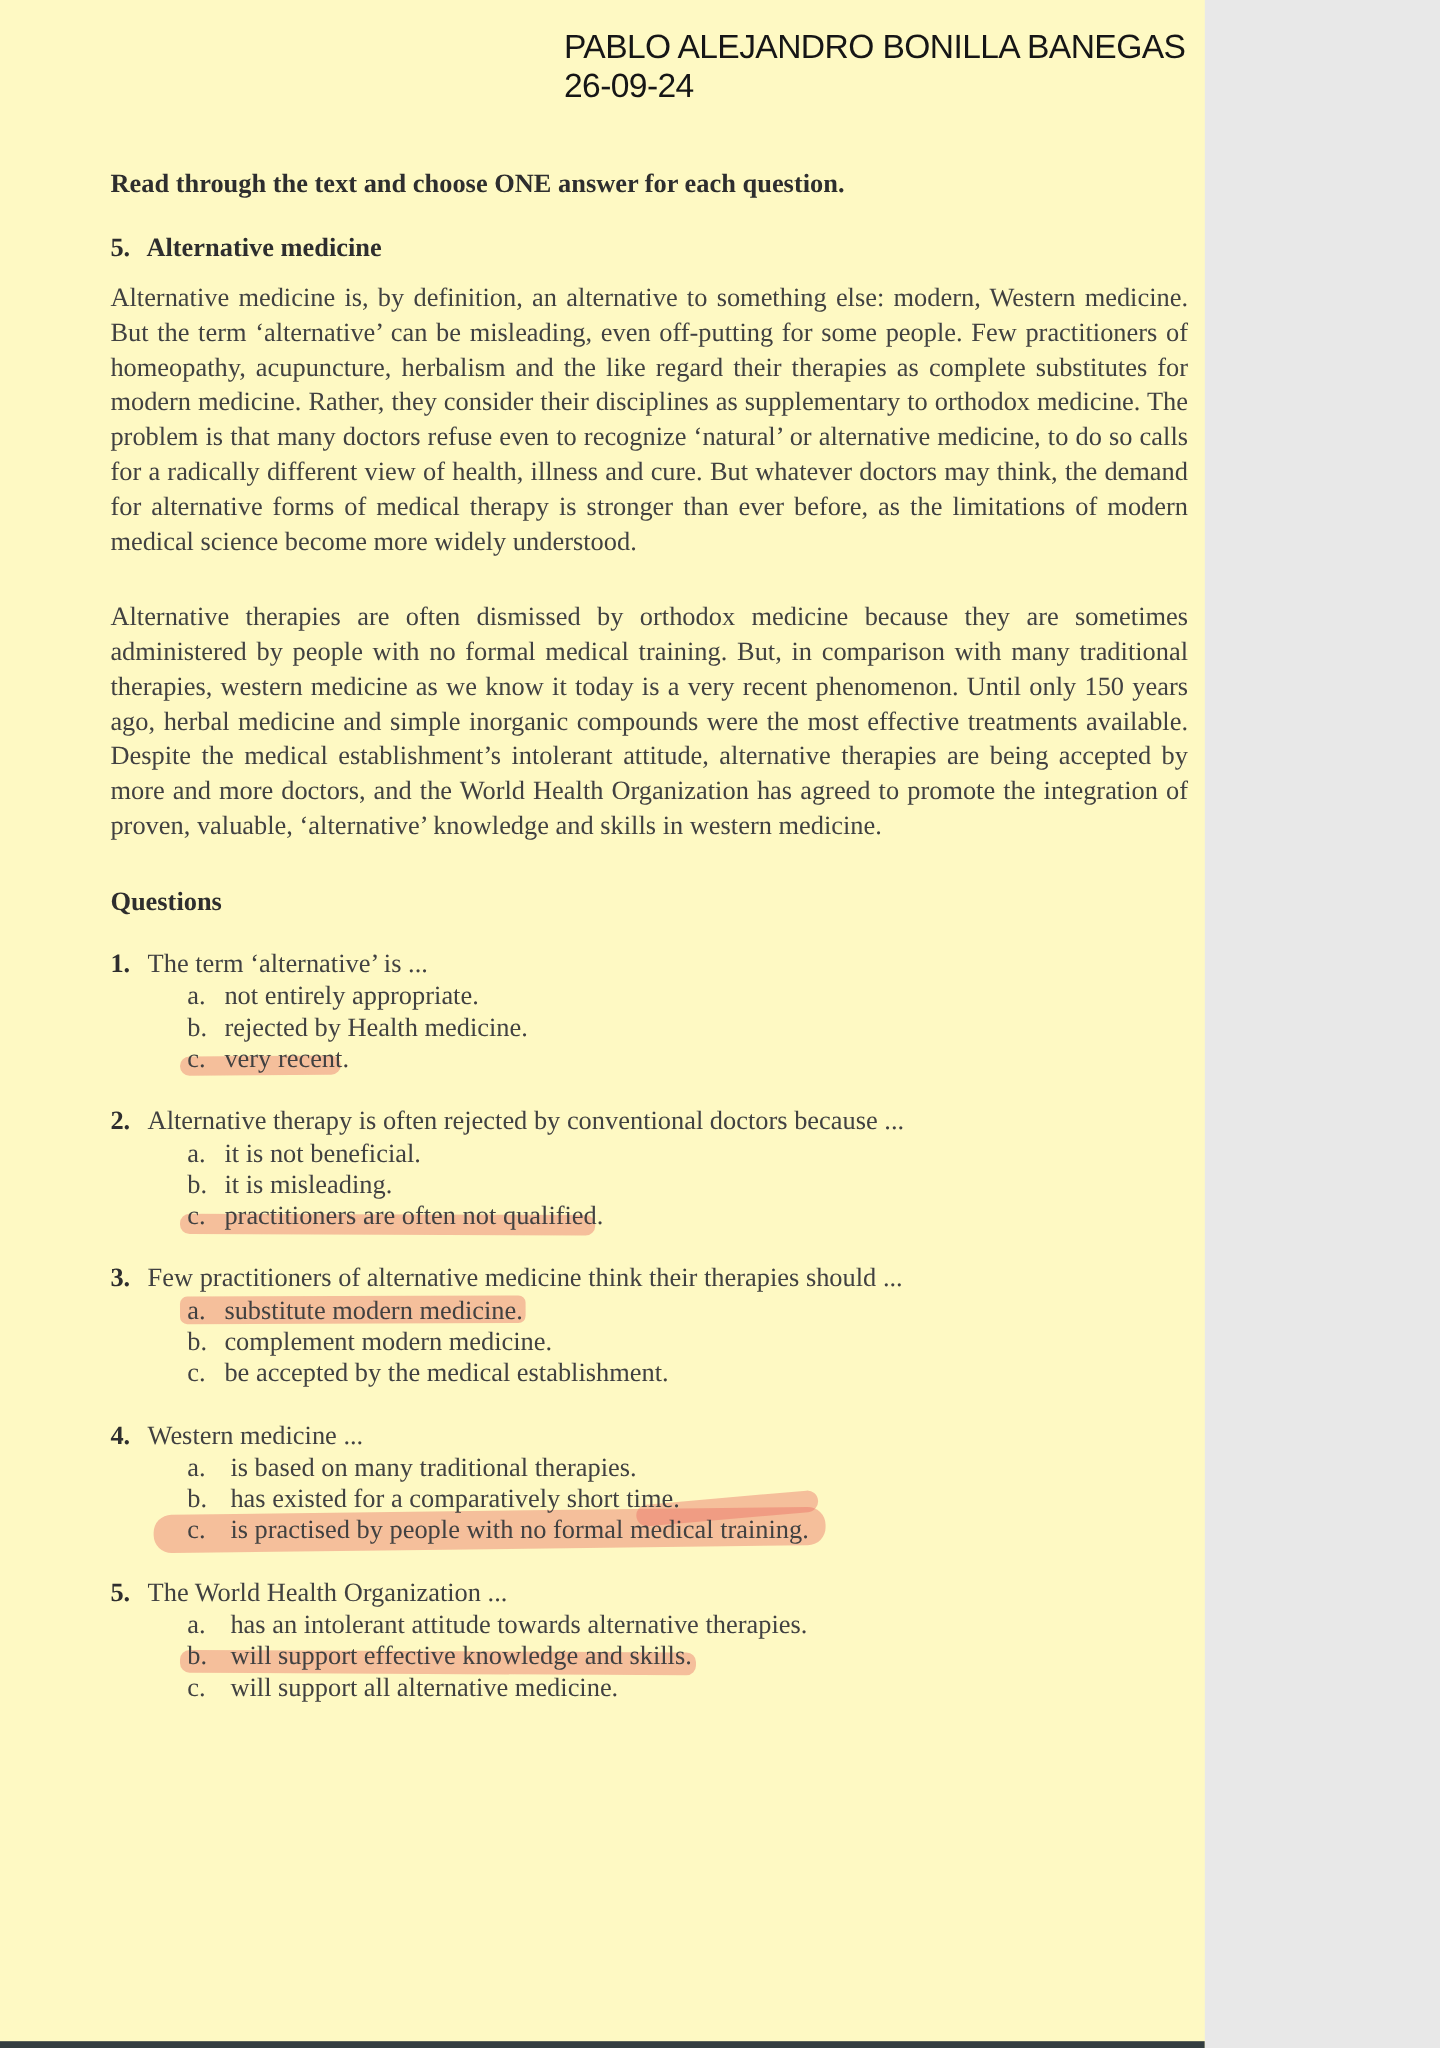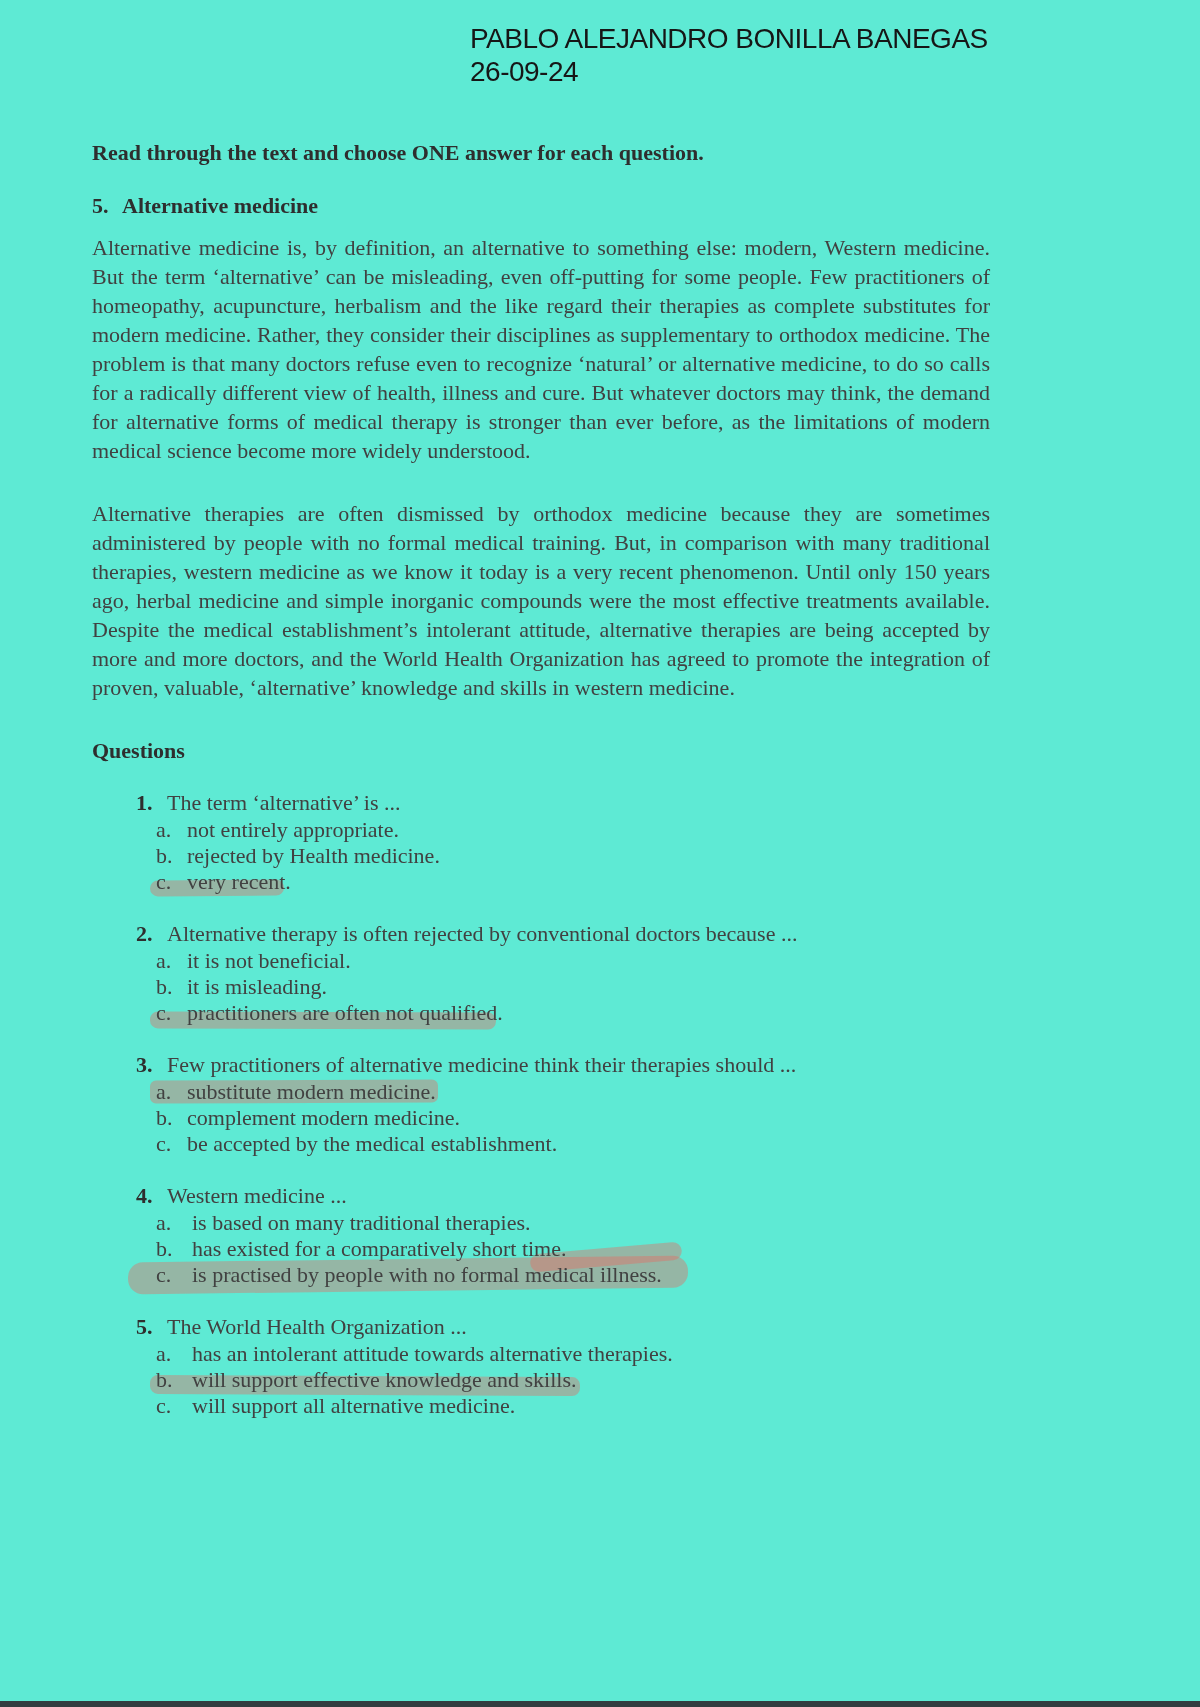--- a/index.html
+++ b/index.html
@@ -1,20 +1,20 @@
 <!DOCTYPE html>
 <html><head>
 <meta charset="utf-8">
 <style>
   * { margin:0; padding:0; box-sizing:border-box; }
   html,body { background:#e8e8e8; }
   .page {
     position:relative;
-    width:1200px; height:1707px;
-    background:#5eead4;
+    width:1004px; height:1707px;
+    background:#fef9c3;
     overflow:hidden;
     font-family:"Liberation Serif", serif;
     color:#3d3d3d;
   }
   .student-header {
     position:absolute; left:470px; top:22px;
     font-family:"Liberation Sans", sans-serif;
     font-size:28px; line-height:33px; color:#161616;
     letter-spacing:-0.5px;
     white-space:nowrap;
@@ -26,21 +26,21 @@
   .instruction { font-weight:bold; color:#2e2e2e; margin-bottom:24px; }
   .section-heading { font-weight:bold; color:#2e2e2e; margin-bottom:13px; }
   .section-heading .sec-num { display:inline-block; min-width:30px; }
   .passage p {
     text-align:justify;
     margin-bottom:34px;
     color:#414141;
   }
   .questions-heading { font-weight:bold; color:#2e2e2e; margin-bottom:23px; margin-top:6px; }
   .question { margin-bottom:24px; }
-  .q-stem { line-height:29px;margin-left:44px; }
+  .q-stem { line-height:29px; }
   .q-num { font-weight:bold; color:#2e2e2e; display:inline-block; min-width:31px; }
   .q-text { color:#414141; }
   .option {
     position:relative;
     padding-left:64px;
     line-height:26px;
     color:#414141;
   }
   .opt-letter { display:inline-block; width:31px; position:relative; z-index:1; }
   .q4 .opt-letter, .q5 .opt-letter { width:36px; }
@@ -120,21 +120,21 @@
 
     <div class="question q4">
       <div class="q-stem"><span class="q-num">4.</span><span class="q-text">Western medicine ...</span></div>
       <div class="option">
         <span class="opt-letter">a.</span><span class="opt-text">is based on many traditional therapies.</span></div>
       <div class="option">
         <span class="opt-letter">b.</span><span class="opt-text">has existed for a comparatively short time.</span></div>
       <div class="option">
         <div class="marker hl-q4c-main"></div>
         <div class="marker hl-q4c-bump"></div>
-        <span class="opt-letter">c.</span><span class="opt-text">is practised by people with no formal medical illness.</span></div>
+        <span class="opt-letter">c.</span><span class="opt-text">is practised by people with no formal medical training.</span></div>
     </div>
 
     <div class="question q5">
       <div class="q-stem"><span class="q-num">5.</span><span class="q-text">The World Health Organization ...</span></div>
       <div class="option">
         <span class="opt-letter">a.</span><span class="opt-text">has an intolerant attitude towards alternative therapies.</span></div>
       <div class="option">
         <div class="marker hl-q5b"></div>
         <span class="opt-letter">b.</span><span class="opt-text">will support effective knowledge and skills.</span></div>
       <div class="option">

